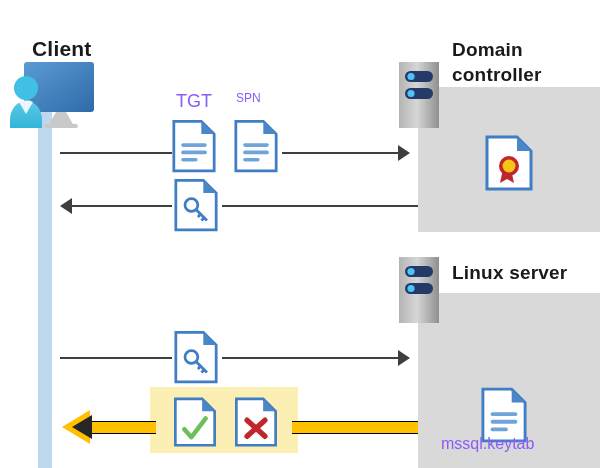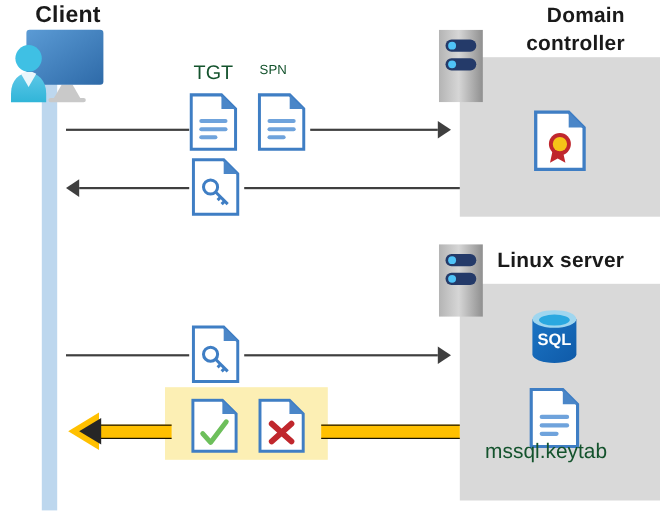--- a/index.html
+++ b/index.html
@@ -1,30 +1,30 @@
 <!DOCTYPE html>
 <html><head>
 <meta charset="utf-8">
 <style>
   html,body{margin:0;padding:0;background:#ffffff;}
   body{font-family:"Liberation Sans", sans-serif;}
   #canvas{position:relative;width:600px;height:468px;background:#ffffff;overflow:hidden;}
-  .abs{position:absolute;}
+  .abs{position:absolute;margin-top:35px;}
 
   
   .lbl-bold{font-weight:bold;color:#1a1a1a;letter-spacing:.2px;}
-  .lbl-plain{color:#14532d;}
+  .lbl-plain{color:#8b5cf6;}
 
   #client-label{left:32px;top:2px;font-size:21px;line-height:24px;}
-  #dc-label{left:428px;top:2px;font-size:19px;line-height:25px;width:140px;text-align:right;}
+  #dc-label{left:452px;top:2px;font-size:19px;line-height:25px;width:140px;}
   #linux-label{left:452px;top:225px;font-size:19px;line-height:25px;width:150px;}
   #tgt-label{left:176px;top:56px;font-size:18px;}
   #spn-label{left:236px;top:56px;font-size:12px;}
   #accepted-label{left:143px;top:436px;font-size:19px;}
-  #keytab-label{left:441px;top:400px;font-size:19px;}
+  #keytab-label{left:441px;top:400px;font-size:16px;}
 
   
   .gray-box{background:#d9d9d9;}
   #dc-box{left:418px;top:52px;width:182px;height:145px;}
   #linux-box{left:418px;top:258px;width:182px;height:197px;}
   #highlight-box{left:150px;top:352px;width:148px;height:66px;background:#fcefb4;}
 
   
   #lifeline{left:38px;top:66px;width:14px;height:398px;background:#bdd7ee;}
 
@@ -126,34 +126,20 @@
   <div class="abs" style="left:399px;top:222px;">
     <svg class="rack" viewBox="0 0 40 66">
       <rect x="0" y="0" width="40" height="66" fill="url(#rk1)"></rect>
       <rect x="6" y="9" width="28" height="11" rx="5.5" fill="#243a69"></rect>
       <circle cx="12" cy="14.5" r="3.6" fill="#4fc3f7"></circle>
       <rect x="6" y="26" width="28" height="11" rx="5.5" fill="#243a69"></rect>
       <circle cx="12" cy="31.5" r="3.6" fill="#4fc3f7"></circle>
     </svg>
   </div>
 
-  <div class="abs" style="left:478px;top:280px;">
-    <svg width="52" height="52" viewBox="0 0 52 52">
-      <defs>
-        <linearGradient id="sqlg" x1="0" y1="0" x2="1" y2="1">
-          <stop offset="0" stop-color="#1b74c4"></stop>
-            <stop offset="1" stop-color="#0f5aa8"></stop>
-        </linearGradient>
-      </defs>
-      <path d="M6 10 h40 v32 a20 8 0 0 1 -40 0 Z" fill="url(#sqlg)"></path>
-      <ellipse cx="26" cy="10" rx="20" ry="8" fill="#9fd6ef"></ellipse>
-      <ellipse cx="26" cy="11" rx="14" ry="5" fill="#2aa8e0"></ellipse>
-      <text x="26" y="34" font-family="Liberation Sans, sans-serif" font-size="15" font-weight="bold" fill="#ffffff" text-anchor="middle">SQL</text>
-    </svg>
-  </div>
 
   <div class="abs" style="left:481px;top:352px;">
     <svg class="doc" width="46" height="56" viewBox="0 0 48 58">
       <path d="M2 2 h30 l14 14 v40 H2 Z" fill="#ffffff" stroke="#3f7ec4" stroke-width="3"></path>
       <path d="M32 2 v14 h14 Z" fill="#4a86c8"></path>
       <rect x="10" y="26" width="28" height="4" rx="2" fill="#6fa3dc"></rect>
       <rect x="10" y="34" width="28" height="4" rx="2" fill="#6fa3dc"></rect>
       <rect x="10" y="42" width="18" height="4" rx="2" fill="#6fa3dc"></rect>
     </svg>
   </div>

